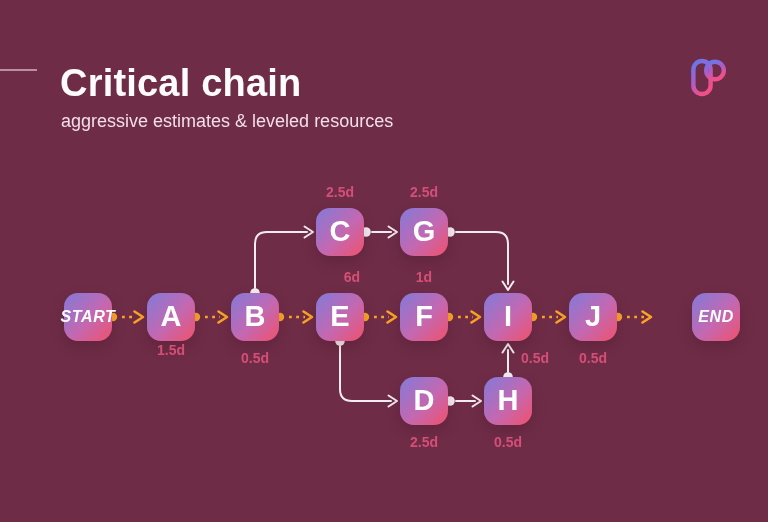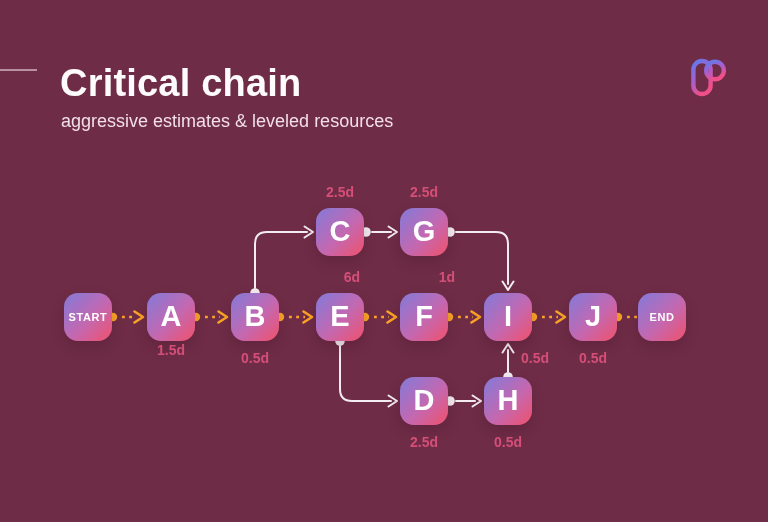--- a/index.html
+++ b/index.html
@@ -30,21 +30,21 @@
     position:absolute;width:48px;height:48px;border-radius:14px;
     background:linear-gradient(135deg,var(--g1,#837ad9) 0%,var(--g2,#c468b0) 55%,var(--g3,#f0516b) 100%);
     display:flex;align-items:center;justify-content:center;
     box-shadow:0 6px 14px rgba(40,8,24,0.18);
   }
   .node .letter{
     color:#ffffff;font-weight:700;font-size:29px;line-height:1;
     transform:translateY(-1px);
   }
   .node.terminal .letter{
-    font-size:11px;letter-spacing:0.6px;transform:none;
+    font-size:16px;letter-spacing:0.6px;transform:none;font-style:italic;
   }
   .duration{
     position:absolute;transform:translate(-50%,-50%);
     color:var(--pink,#d44f77);font-size:14px;font-weight:600;white-space:nowrap;
   }
 </style>
 </head>
 <body>
 
 <div class="stage" style="--bg: #6f2c47; --title: #fdfbfc; --subtitle: #f2dfe8; --pink: #d44f77; --g1: #837ad9; --g2: #c468b0; --g3: #f0516b;">
@@ -152,34 +152,34 @@
         <span class="letter">G</span>
       </div>
       <div class="duration" style="left: 424px; top: 192px;">2.5d</div>
       <div class="node" style="left: 316px; top: 293px;">
         <span class="letter">E</span>
       </div>
       <div class="duration" style="left: 328px; top: 277px; margin-left: 24px;">6d</div>
       <div class="node" style="left: 400px; top: 293px;">
         <span class="letter">F</span>
       </div>
-      <div class="duration" style="left: 424px; top: 277px; margin-left: 23px;">1d</div>
+      <div class="duration" style="left: 424px; top: 277px;">1d</div>
       <div class="node" style="left: 484px; top: 293px;">
         <span class="letter">I</span>
       </div>
       <div class="duration" style="left: 535px; top: 358px;">0.5d</div>
       <div class="node" style="left: 569px; top: 293px;">
         <span class="letter">J</span>
       </div>
       <div class="duration" style="left: 593px; top: 358px;">0.5d</div>
       <div class="node" style="left: 400px; top: 377px;">
         <span class="letter">D</span>
       </div>
       <div class="duration" style="left: 424px; top: 442px;">2.5d</div>
       <div class="node" style="left: 484px; top: 377px;">
         <span class="letter">H</span>
       </div>
       <div class="duration" style="left: 508px; top: 442px;">0.5d</div>
-      <div class="node terminal" style="left: 638px; top: 293px;">
+      <div class="node terminal" style="left: 692px; top: 293px;">
         <span class="letter">END</span>
       </div>
     </div>
 </div>
 
 </body></html>

